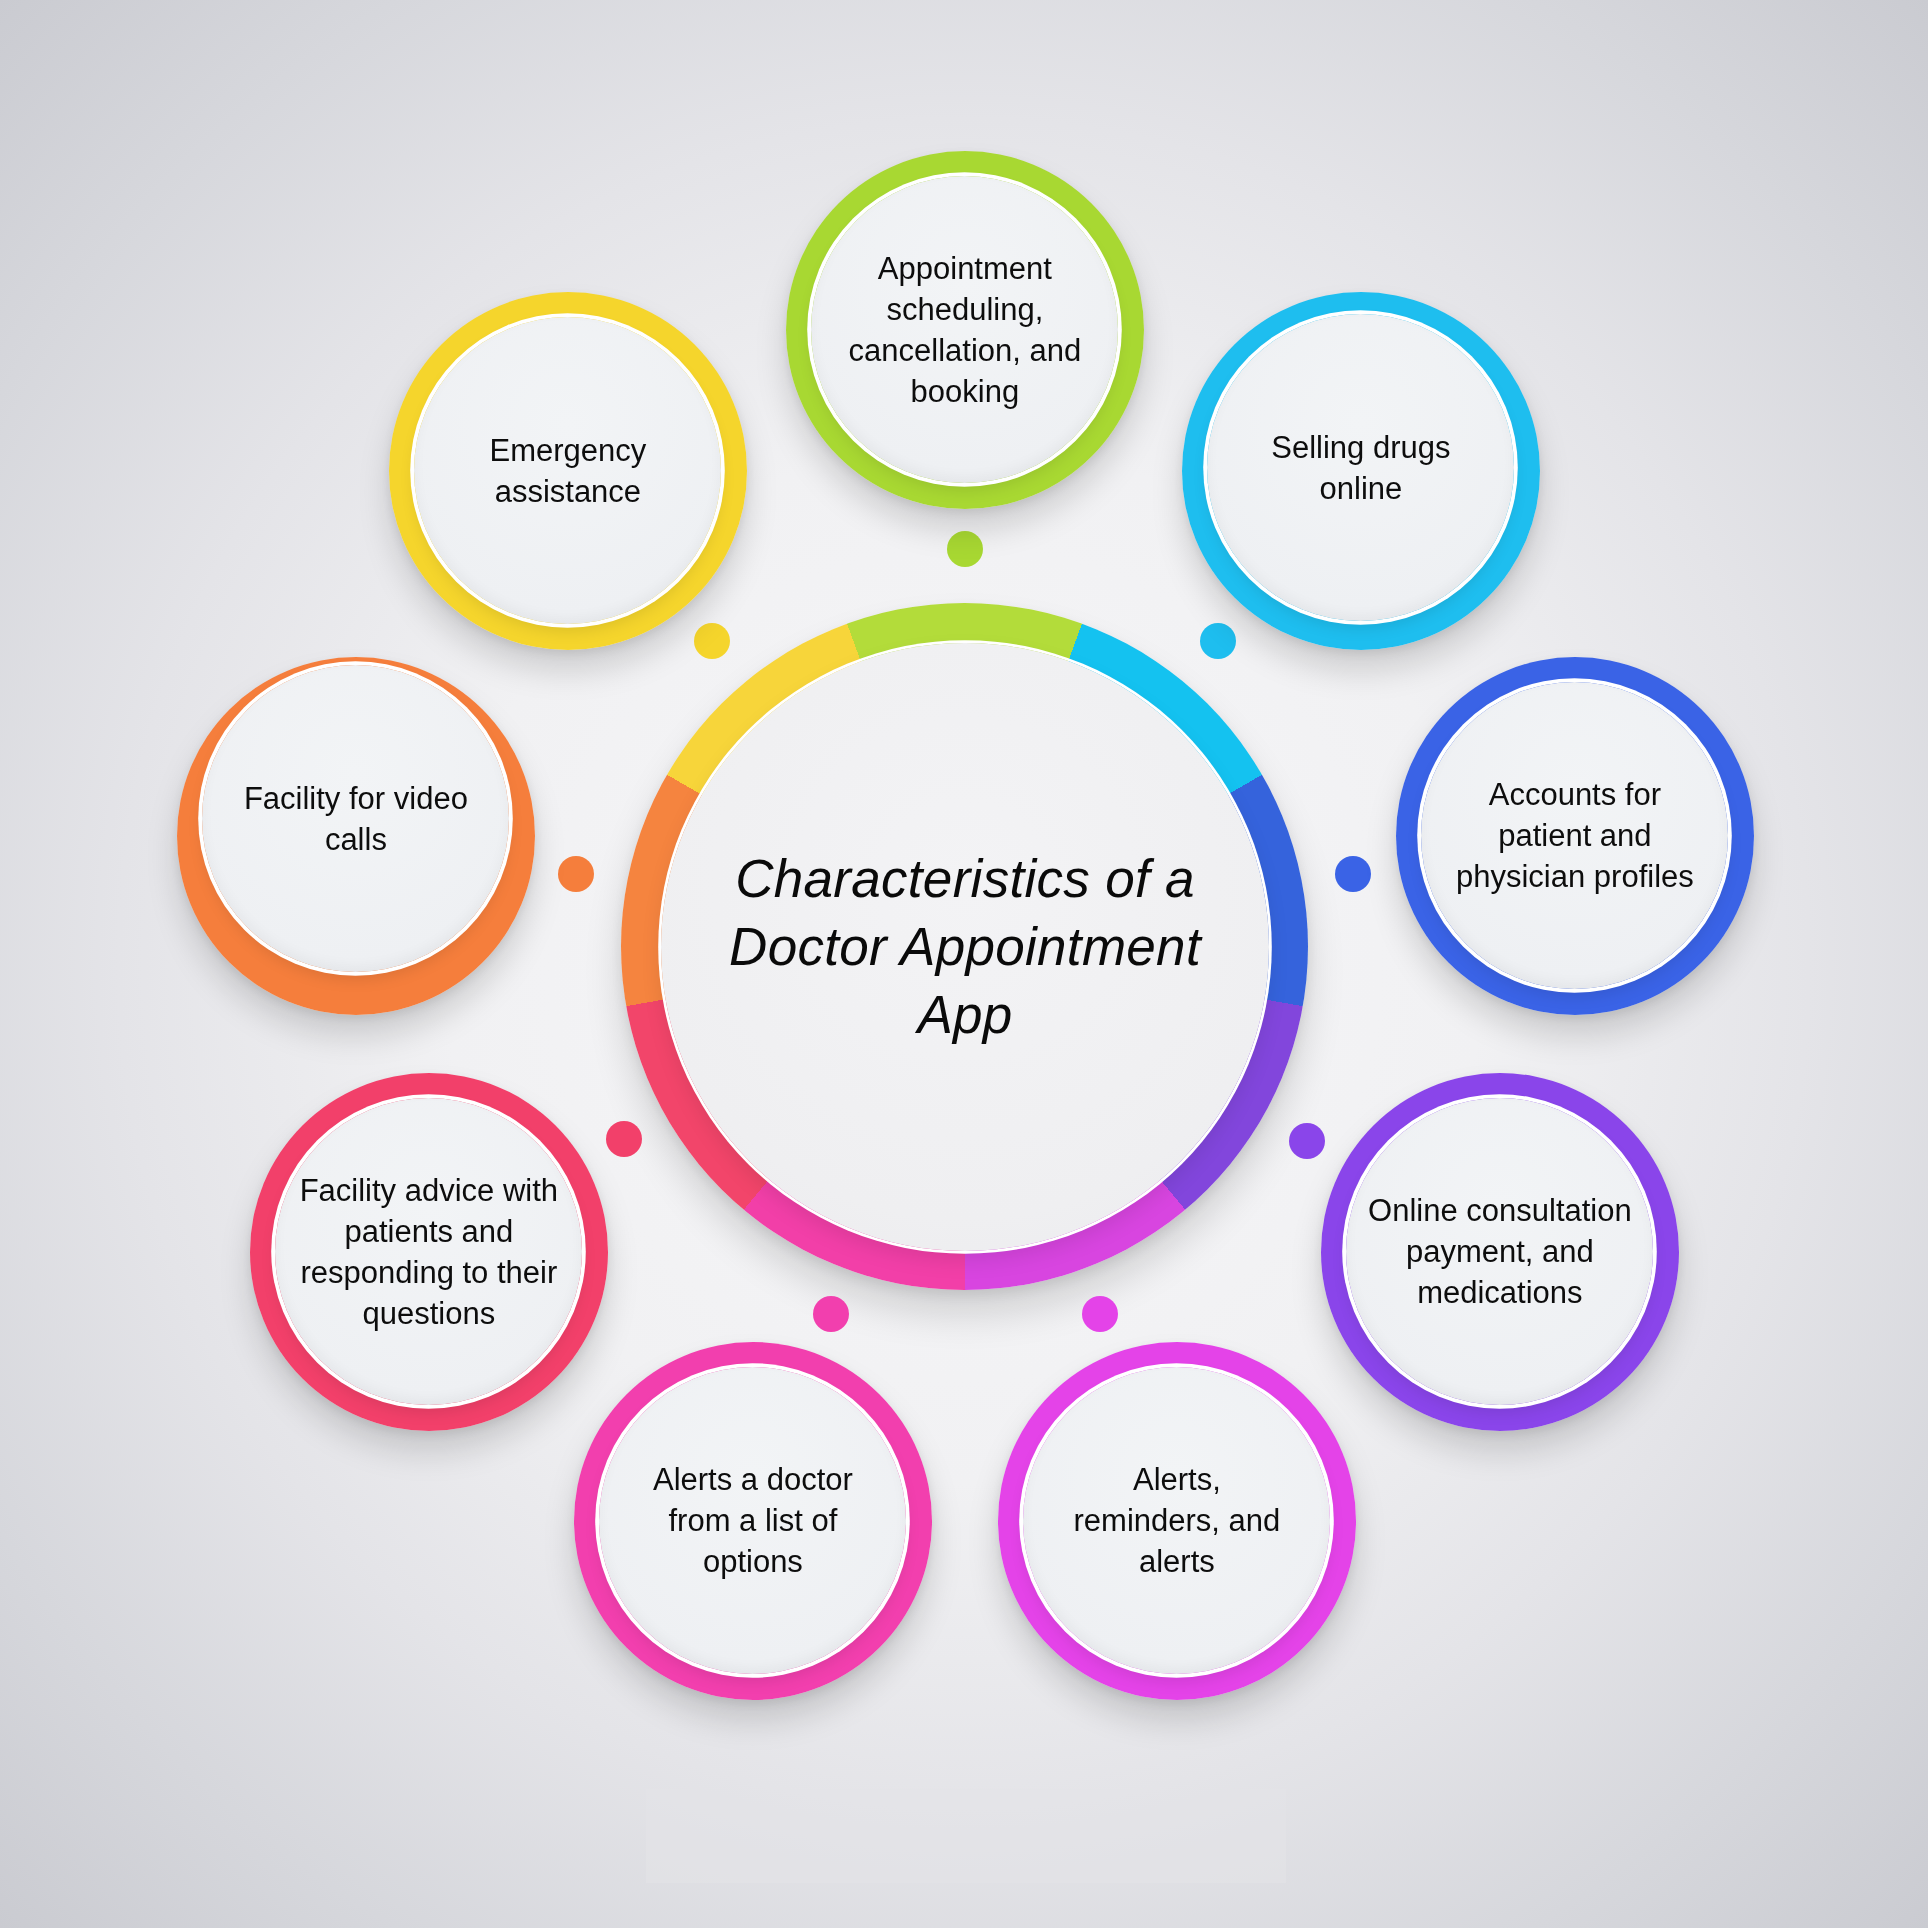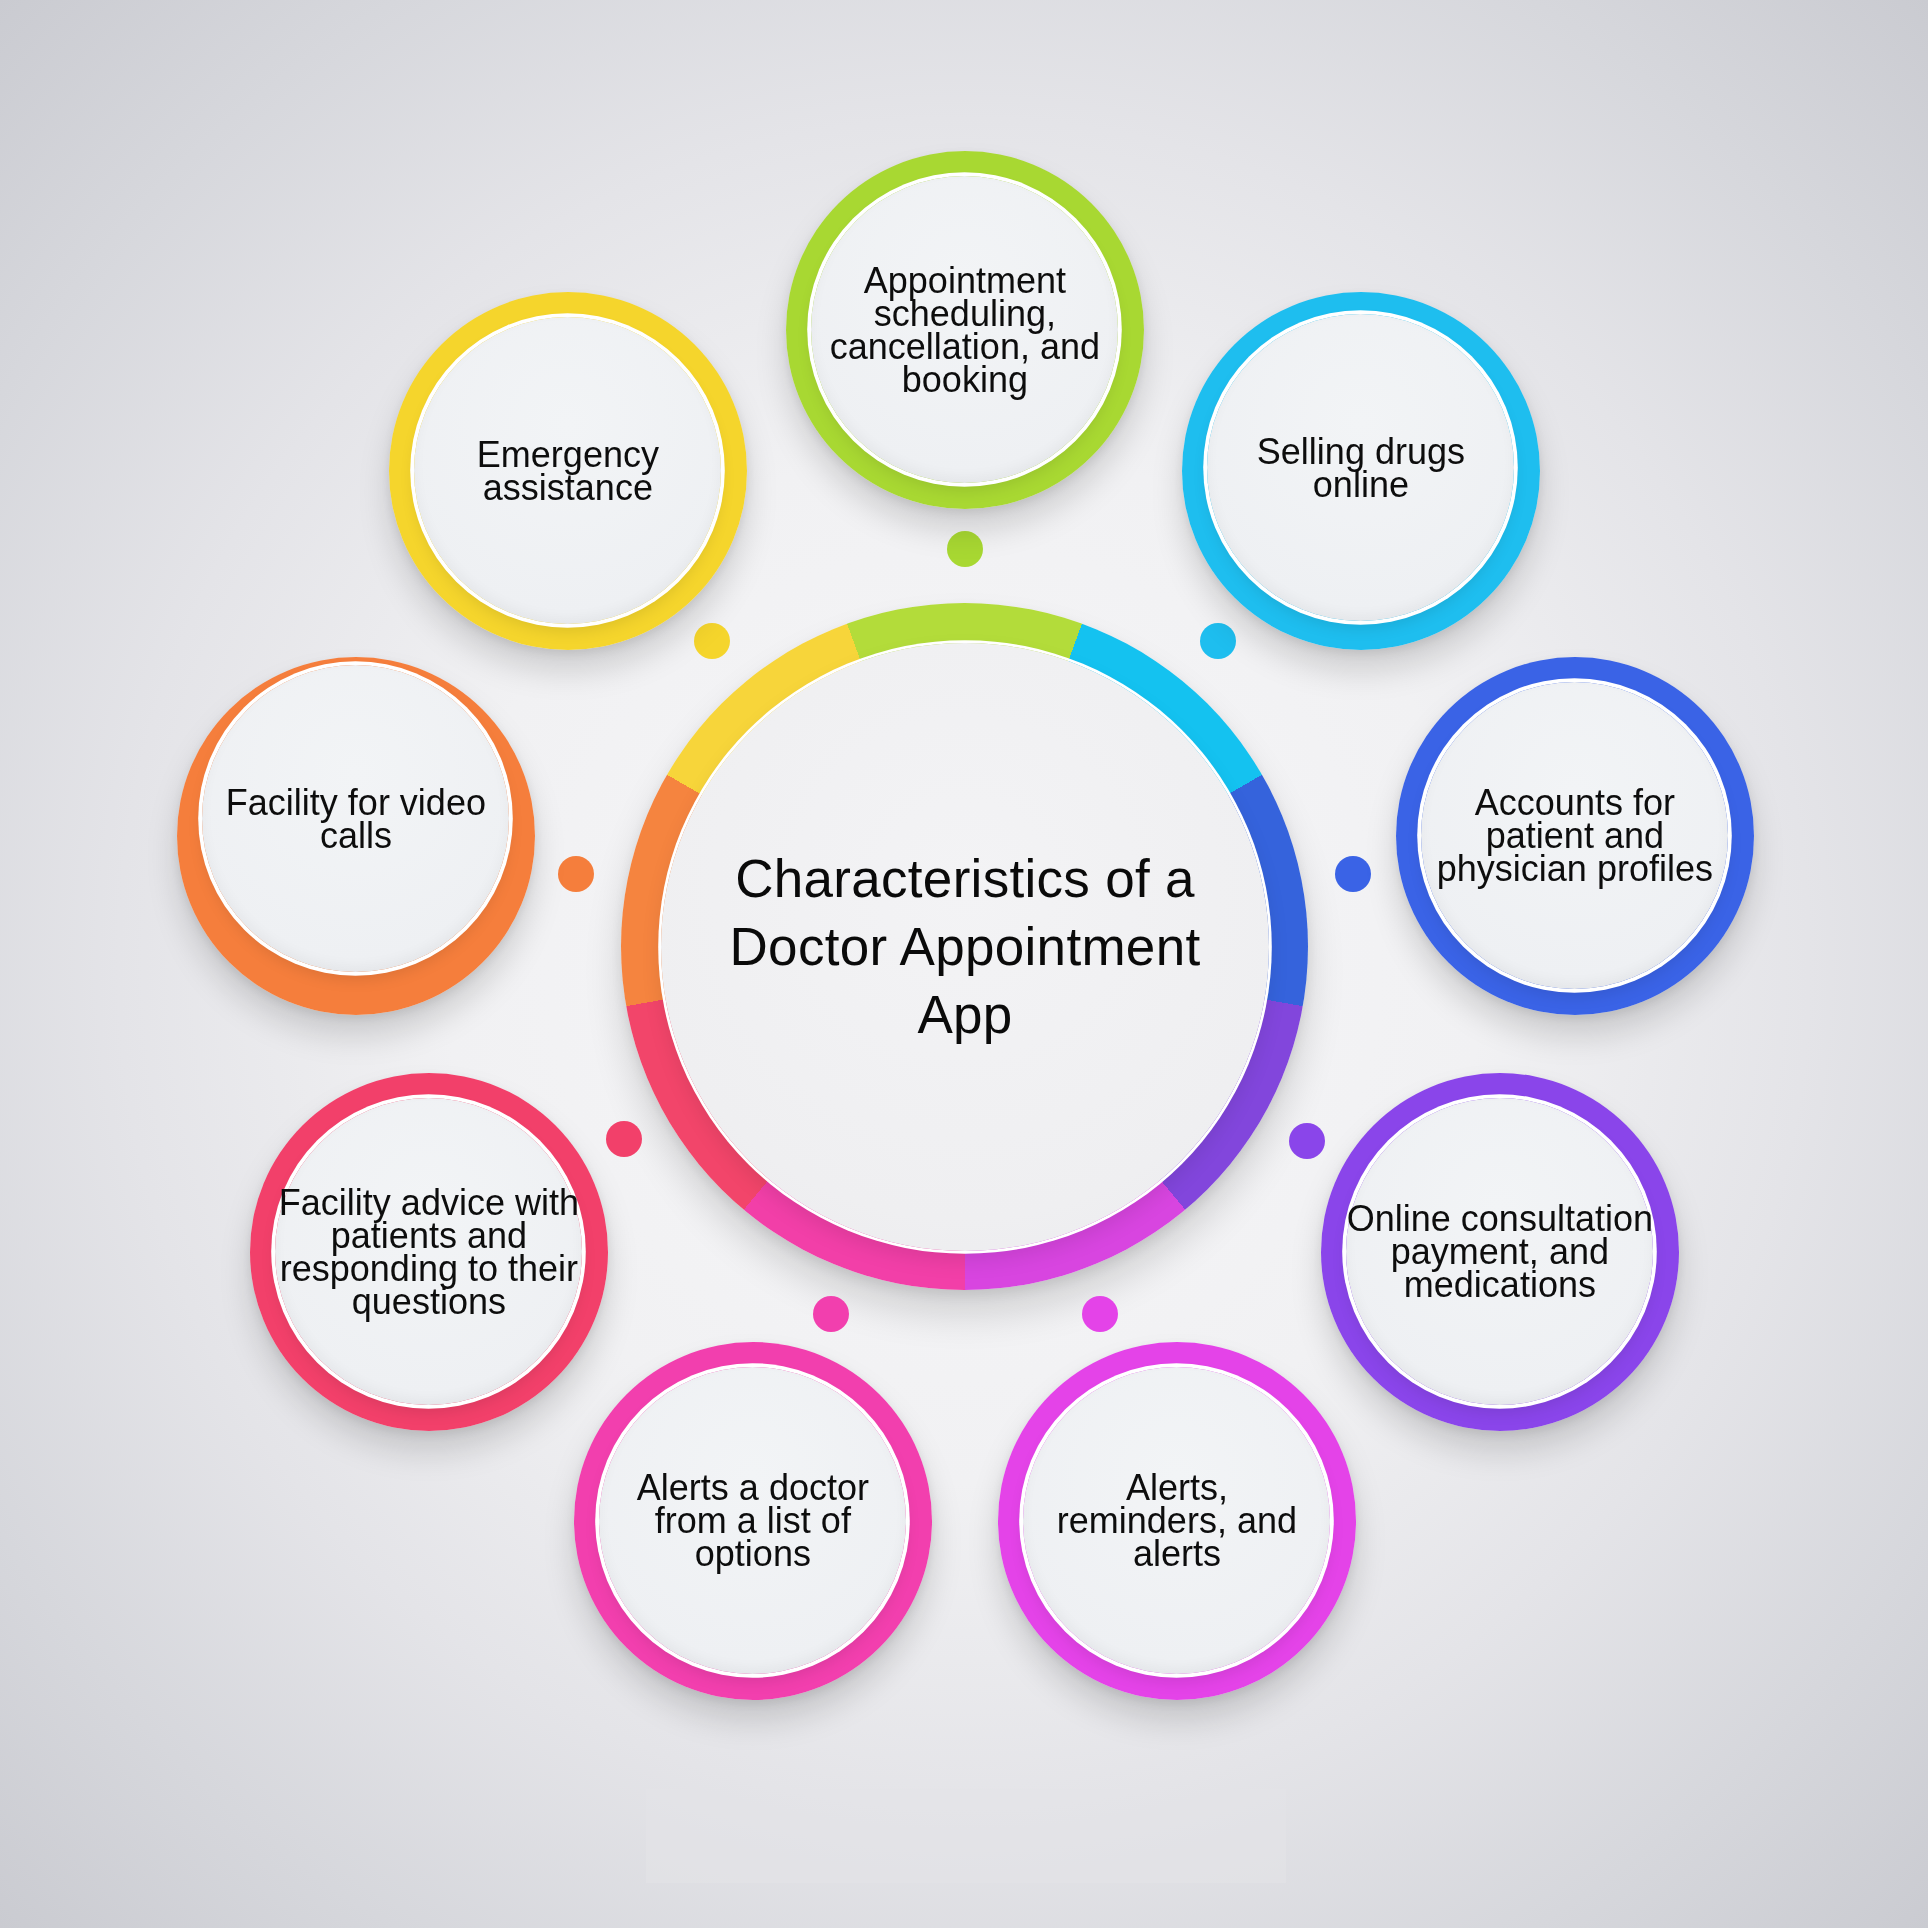--- a/index.html
+++ b/index.html
@@ -10,20 +10,21 @@
       background: radial-gradient(circle at 50% 50%, #f6f6f8 0%, #f1f1f3 38%, #e4e4e8 62%, #d6d7dc 82%, #cacbd1 100%);
     }
     .bottom-rect {
       position: absolute; left: 646px; top: 1789px; width: 640px; height: 94px;
       background: rgba(228,228,232,0.55);
     }
     
     .hub-ring {
       position: absolute; border-radius: 50%;
       box-shadow: 0 24.5px 38px rgba(0,0,0,0.14), 0 5.6px 11.3px rgba(0,0,0,0.08);
+      font-style: italic;
     }
     .hub-inner {
       position: absolute; border-radius: 50%;
       background: radial-gradient(circle at 50% 40%, #f3f3f5 0%, #efeff1 70%, #eaeaed 100%);
       box-shadow: 0 0 0 2.8px #ffffff, 0 9.4px 21px rgba(0,0,0,0.10);
       display: flex; align-items: center; justify-content: center; text-align: center;
     }
     .hub-title {
       color: #0a0a0a; font-size: 53px; line-height: 68px; font-weight: 400;
       width: 527px; letter-spacing: 0.3px;
@@ -33,21 +34,21 @@
       position: absolute; border-radius: 50%;
       box-shadow: 0 21px 32px rgba(0,0,0,0.15), 0 3.8px 9.4px rgba(0,0,0,0.08);
     }
     .sat-inner {
       position: absolute; border-radius: 50%;
       background: radial-gradient(circle at 50% 35%, #f2f4f6 0%, #eef0f3 75%, #e8eaee 100%);
       box-shadow: 0 0 0 3.8px #ffffff, inset 0 -5.6px 13px rgba(0,0,0,0.04), 0 7.5px 15px rgba(0,0,0,0.10);
       display: flex; align-items: center; justify-content: center; text-align: center;
     }
     .sat-label {
-      color: #0d0d0d; font-size: 36px; line-height: 33px; font-weight: 400;
+      color: #0d0d0d; font-size: 31px; line-height: 41px; font-weight: 400;
       white-space: pre-line;
     }
     .dot { position: absolute; width: 36px; height: 36px; border-radius: 50%; }
   </style>
 </head>
 <body>
 
 <div class="bottom-rect"></div>
 
 <div id="hub-ring" class="hub-ring" style="left: 621px; top: 603px; height: 687px; width: 687px; background: conic-gradient(rgb(179, 220, 58) 0deg, rgb(179, 220, 58) 20deg, rgb(20, 194, 240) 20deg, rgb(20, 194, 240) 60deg, rgb(53, 99, 220) 60deg, rgb(53, 99, 220) 100deg, rgb(130, 70, 220) 100deg, rgb(130, 70, 220) 140deg, rgb(216, 69, 224) 140deg, rgb(216, 69, 224) 180deg, rgb(242, 63, 168) 180deg, rgb(242, 63, 168) 220deg, rgb(242, 69, 106) 220deg, rgb(242, 69, 106) 260deg, rgb(245, 132, 63) 260deg, rgb(245, 132, 63) 300deg, rgb(247, 213, 58) 300deg, rgb(247, 213, 58) 340deg, rgb(179, 220, 58) 340deg, rgb(179, 220, 58) 360deg);">

